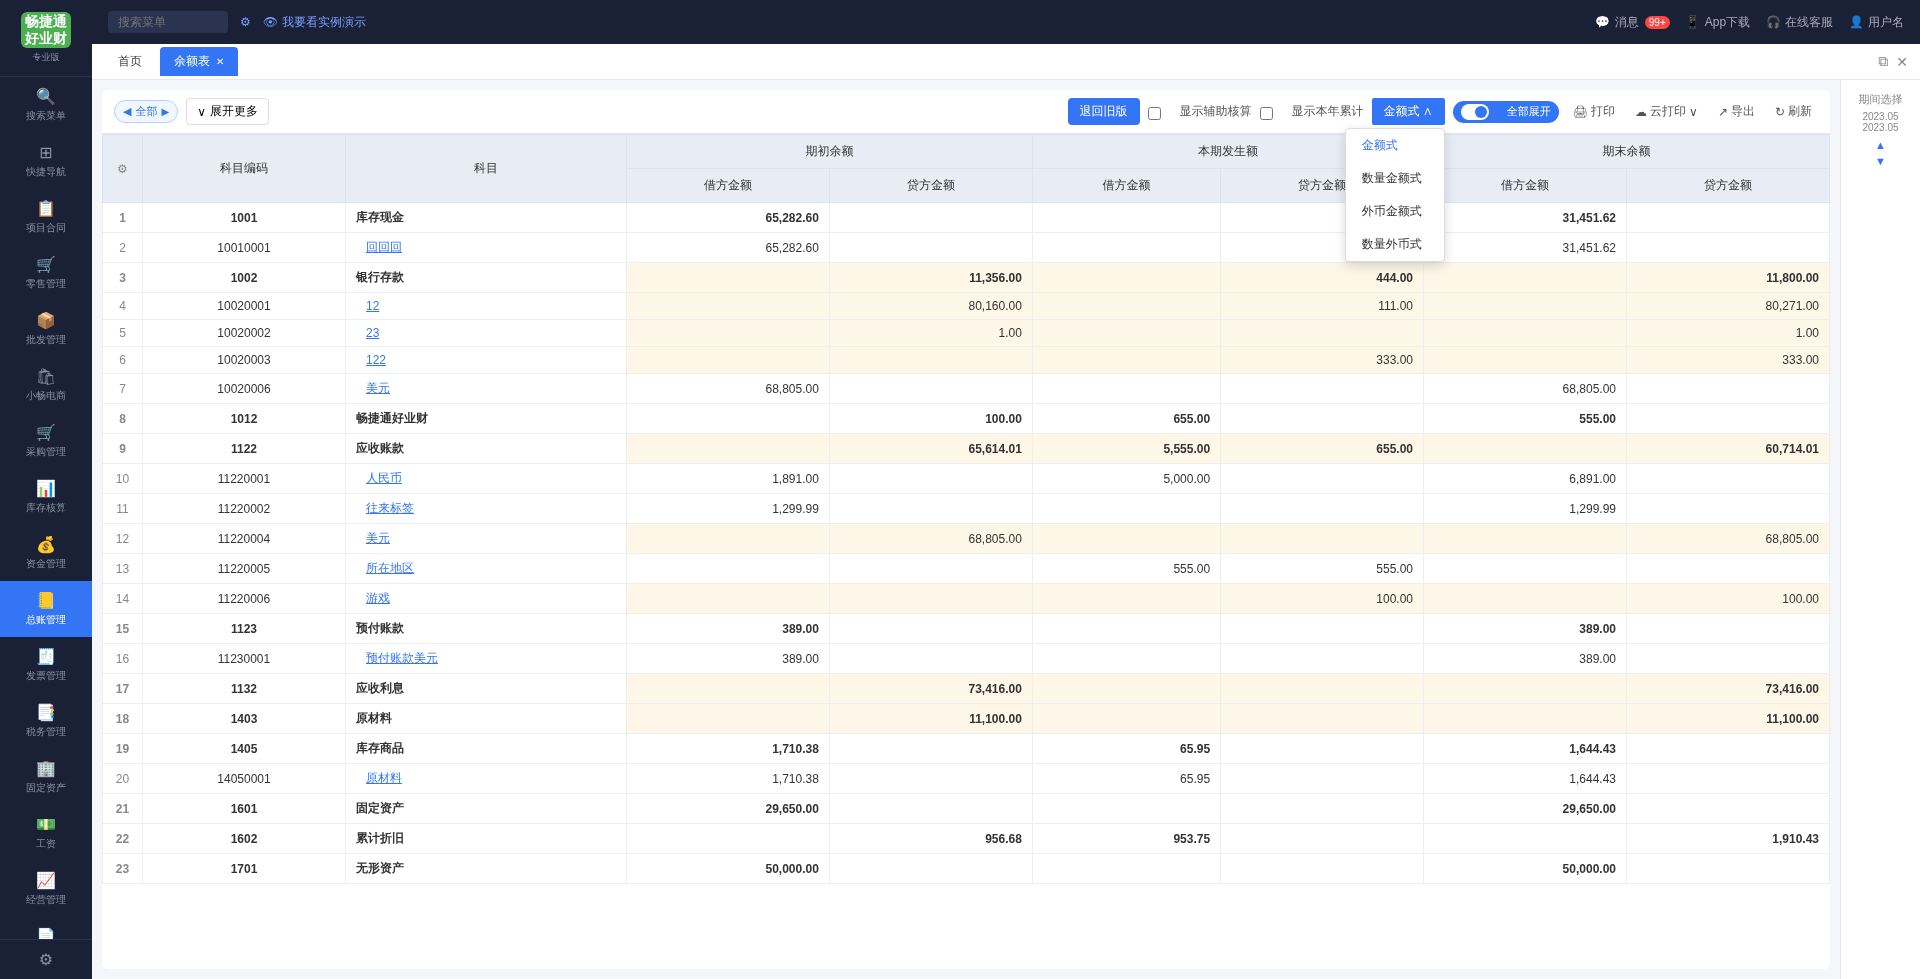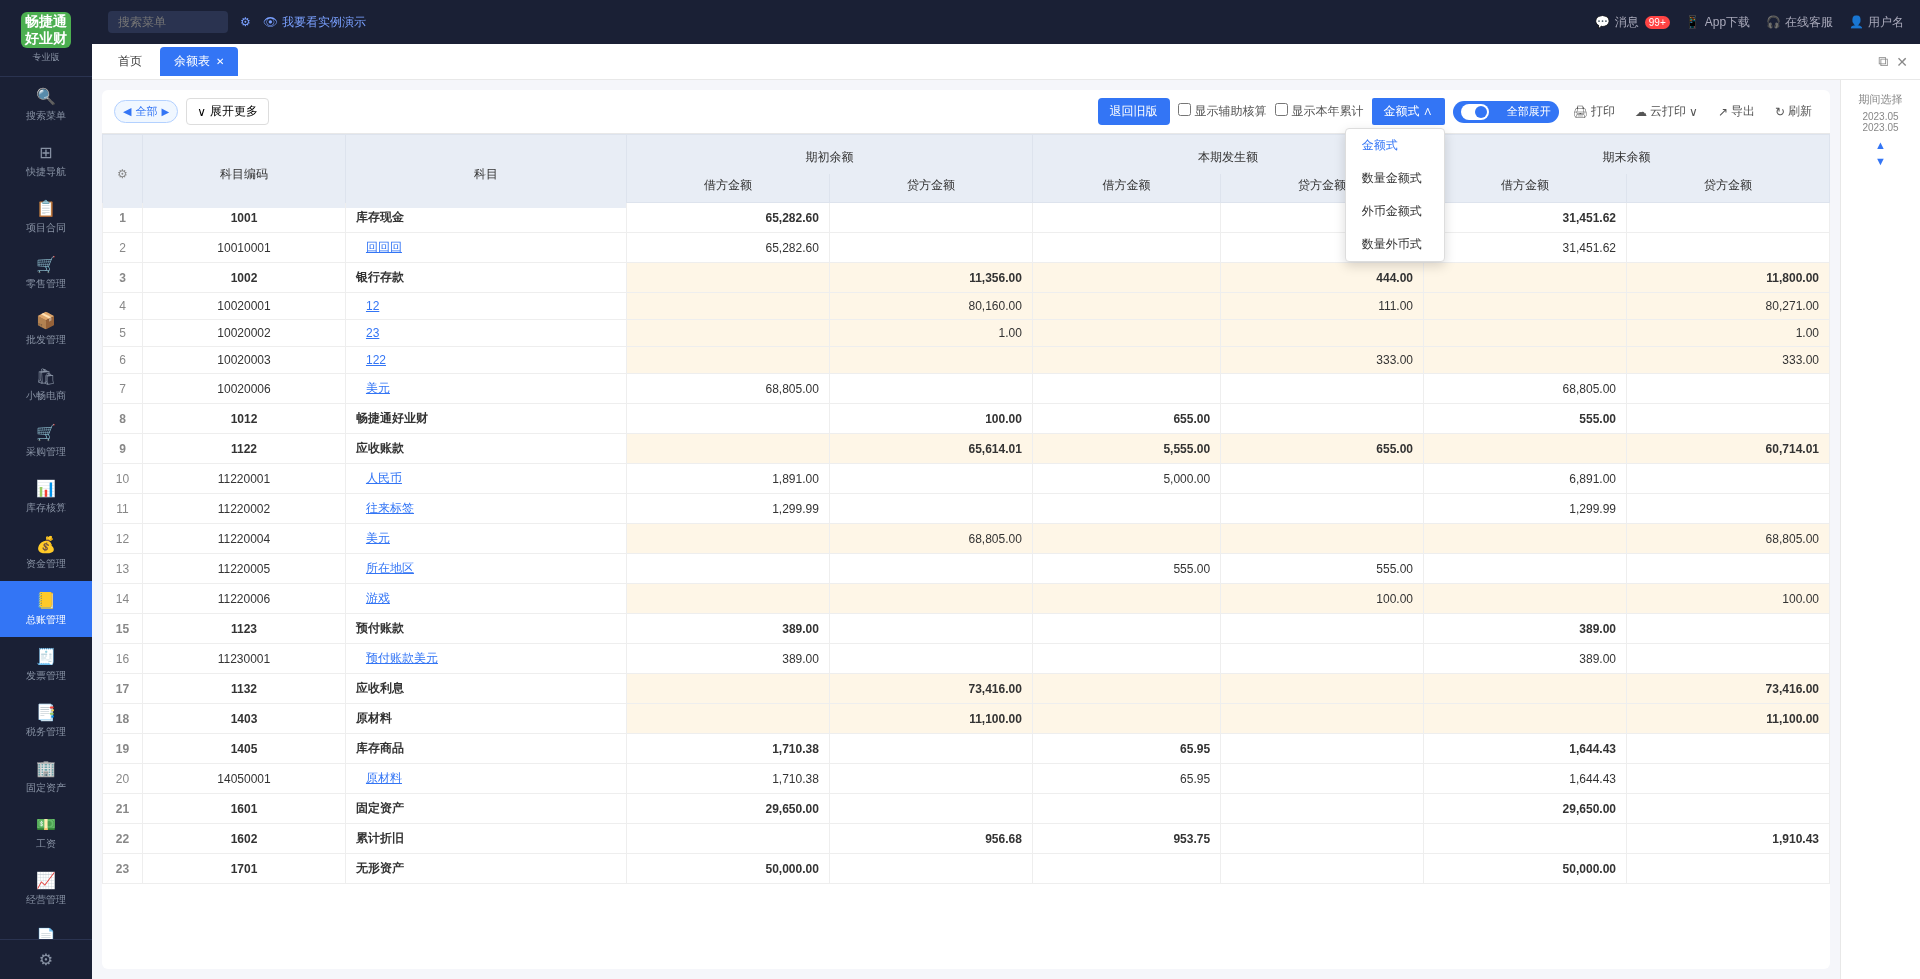--- a/index.html
+++ b/index.html
@@ -39,36 +39,36 @@
     
     .content { flex: 1; display: flex; overflow: hidden; }
     .content-main { flex: 1; display: flex; flex-direction: column; overflow: hidden; background: #f5f6fa; padding: 10px; }
 
     
     .toolbar { background: #fff; border-radius: 6px 6px 0 0; padding: 8px 12px; display: flex; align-items: center; gap: 8px; flex-shrink: 0; border-bottom: 1px solid #e8e8e8; }
     .filter-tag { background: #f0f7ff; border: 1px solid #b3d1ff; color: #3375f5; padding: 3px 8px; border-radius: 12px; font-size: 11px; display: flex; align-items: center; gap: 4px; }
     .expand-btn { display: flex; align-items: center; gap: 4px; padding: 4px 10px; border: 1px solid #ddd; border-radius: 4px; cursor: pointer; font-size: 12px; background: #fff; }
     .toolbar-right { margin-left: auto; display: flex; align-items: center; gap: 8px; }
     .btn-return { background: #3375f5; color: white; border: none; border-radius: 4px; padding: 5px 12px; font-size: 12px; cursor: pointer; }
-    .checkbox-group { display: flex; align-items: flex-start; gap: 4px; font-size: 12px; color: #555; }
+    .checkbox-group { display: flex; align-items: flex-end; gap: 19px; font-size: 12px; color: #555; }
     .checkbox-group input { cursor: pointer; }
     .btn-mode { background: #3375f5; color: white; border: none; border-radius: 2px; padding: 5px 12px; font-size: 12px; cursor: pointer; display: flex; align-items: center; gap: 4px; position: relative; }
     .btn-mode-dropdown { background: white; border: 1px solid #ddd; border-radius: 4px; position: absolute; top: 30px; right: 0; z-index: 100; min-width: 100px; box-shadow: 0 4px 12px rgba(0,0,0,0.15); }
     .dropdown-item { padding: 8px 16px; font-size: 12px; color: #333; cursor: pointer; white-space: nowrap; }
     .dropdown-item.active { color: #3375f5; }
     .toggle-btn { background: #3375f5; border-radius: 20px; padding: 3px 8px; color: white; font-size: 11px; display: flex; align-items: center; gap: 18px; cursor: pointer; }
     .toggle-switch { width: 28px; height: 16px; background: white; border-radius: 8px; display: flex; align-items: center; padding: 2px; }
     .toggle-thumb { width: 12px; height: 12px; background: #3375f5; border-radius: 50%; margin-left: auto; }
     .icon-btn { display: flex; align-items: center; gap: 3px; cursor: pointer; color: #555; font-size: 12px; padding: 4px 6px; }
 
     
     .table-wrap { flex: 1; overflow: auto; background: #fff; border-radius: 0 0 6px 6px; }
     table { width: 100%; border-collapse: collapse; font-size: 12px; }
     table thead tr { background: #e8edf5; }
-    table thead th { padding: 8px 10px; text-align: center; font-weight: 500; color: #333; border: 1px solid #dde3ed; font-size: 12px; white-space: nowrap; position: sticky; top: 6px; background: #e8edf5; z-index: 10; }
+    table thead th { padding: 8px 10px; text-align: center; font-weight: 500; color: #333; border: 1px solid #dde3ed; font-size: 12px; white-space: nowrap; position: sticky; top: 0; background: #e8edf5; z-index: 10; }
     table tbody tr { border-bottom: 1px solid #eee; }
     table tbody td { padding: 6px 10px; color: #333; border: 1px solid #eee; white-space: nowrap; }
     .col-num { width: 40px; text-align: center; color: #888; }
     .col-code { text-align: center; font-weight: 500; }
     .col-amount { text-align: right; }
     .amount-highlight { background: #fef6e7; }
     .row-parent td { font-weight: bold; }
     .account-link { color: #3375f5; text-decoration: underline; cursor: pointer; }
     .settings-icon { color: #888; cursor: pointer; }
 

